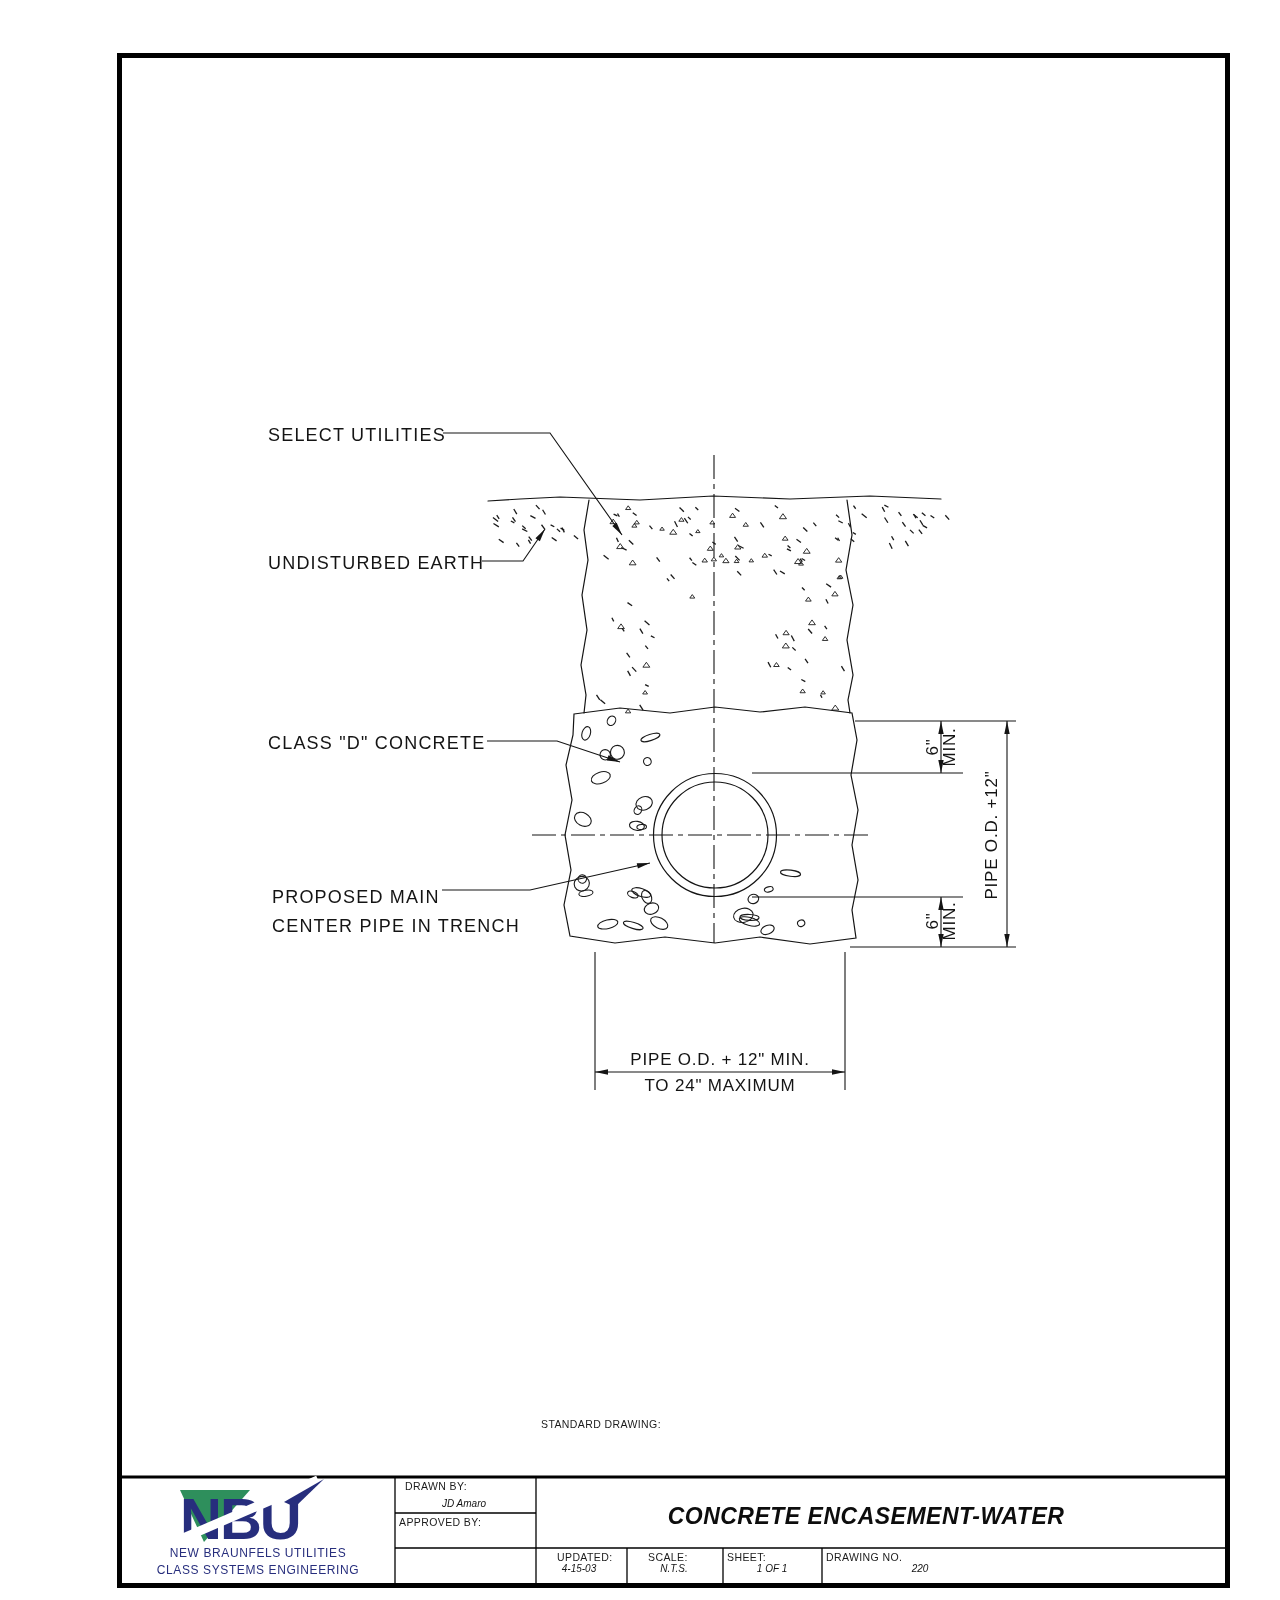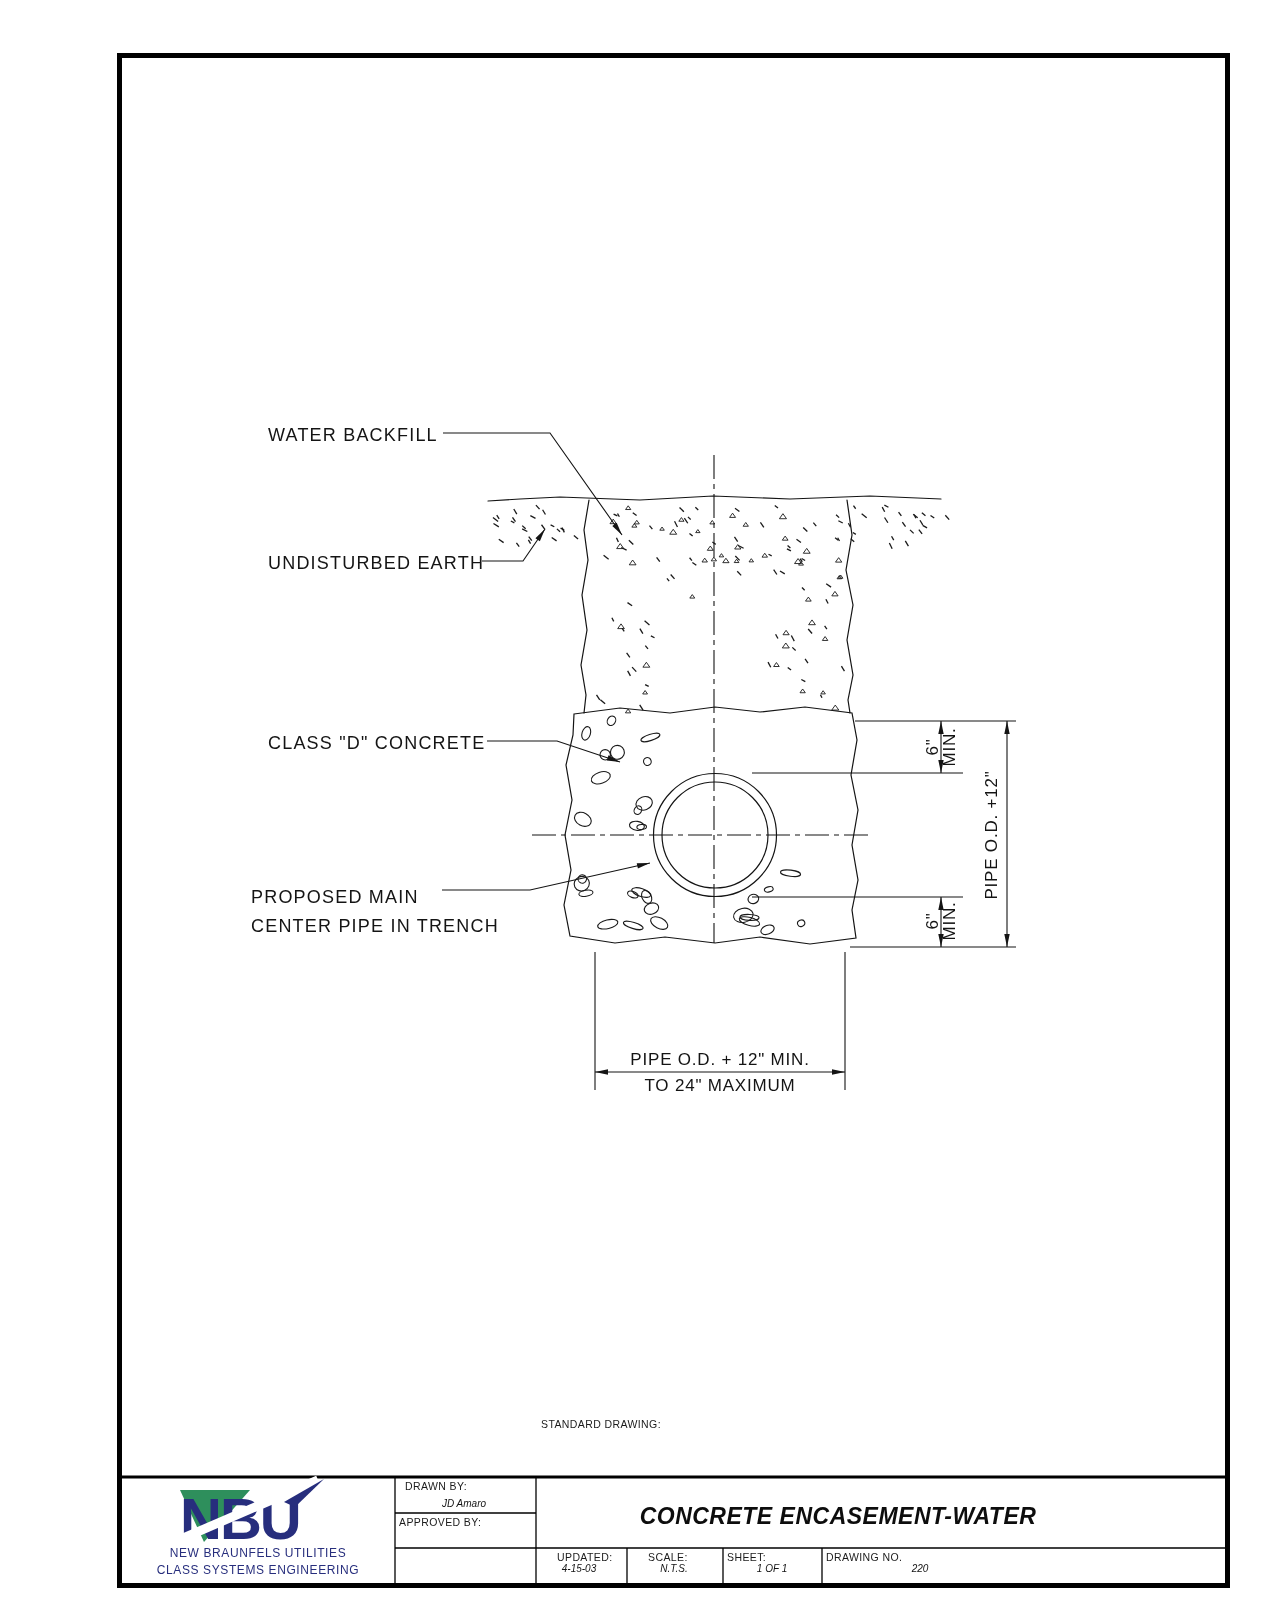--- a/index.html
+++ b/index.html
@@ -283,24 +283,24 @@
     </g>
 
     <g transform="translate(168,1484)">
       <polygon points="12,6 82,6 36,58" fill="#2E8F5C"></polygon>
       <text x="12" y="55" font-family="Liberation Sans, sans-serif" font-size="58" font-weight="bold" letter-spacing="-2" fill="#272E7D">NBU</text>
       <line x1="-8" y1="64" x2="150" y2="-4" stroke="#ffffff" stroke-width="9"></line>
       <polygon points="116,18 156,-5 127,23" fill="#272E7D"></polygon>
     </g>
   </svg>
 
-  <div class="txt lbl" style="left:268px;top:425px">WATER BACKFILL</div>
+  <div class="txt lbl" style="left:268px;top:425px">SELECT UTILITIES</div>
   <div class="txt lbl" style="left:268px;top:553px">UNDISTURBED EARTH</div>
   <div class="txt lbl" style="left:268px;top:733px">CLASS "D" CONCRETE</div>
-  <div class="txt lbl two-line" style="left:251px;top:883px;line-height:29px">
+  <div class="txt lbl two-line" style="left:272px;top:883px;line-height:29px">
     <div>PROPOSED MAIN</div>
     <div>CENTER PIPE IN TRENCH</div>
   </div>
 
   <div class="txt dim rot" style="left:941px;top:747px">
     <div>6"</div>
     <div>MIN.</div>
   </div>
   <div class="txt dim rot" style="left:941px;top:921px">
     <div>6"</div>
@@ -308,21 +308,21 @@
   </div>
   <div class="txt dim rot" style="left:991px;top:835px">PIPE O.D. +12"</div>
 
   <div class="txt dim ctr" style="left:720px;top:1060px">PIPE O.D. + 12" MIN.</div>
   <div class="txt dim ctr" style="left:720px;top:1086px">TO 24" MAXIMUM</div>
 
   <div class="txt tb-label" style="left:405px;top:1480px">DRAWN BY:</div>
   <div class="txt tb-value ctr" style="left:464px;top:1503px">JD Amaro</div>
   <div class="txt tb-label" style="left:399px;top:1516px">APPROVED BY:</div>
   <div class="txt tb-label" style="left:541px;top:1418px">STANDARD DRAWING:</div>
-  <div class="txt tb-title ctr" style="left:838px;top:1516px">CONCRETE ENCASEMENT-WATER</div>
+  <div class="txt tb-title ctr" style="left:866px;top:1516px">CONCRETE ENCASEMENT-WATER</div>
 
   <div class="txt tb-label" style="left:557px;top:1551px">UPDATED:</div>
   <div class="txt tb-value ctr" style="left:579px;top:1568px">4-15-03</div>
   <div class="txt tb-label" style="left:648px;top:1551px">SCALE:</div>
   <div class="txt tb-value ctr" style="left:674px;top:1568px">N.T.S.</div>
   <div class="txt tb-label" style="left:727px;top:1551px">SHEET:</div>
   <div class="txt tb-value ctr" style="left:772px;top:1568px">1 OF 1</div>
   <div class="txt tb-label" style="left:826px;top:1551px">DRAWING NO.</div>
   <div class="txt tb-value ctr" style="left:920px;top:1568px">220</div>
 

